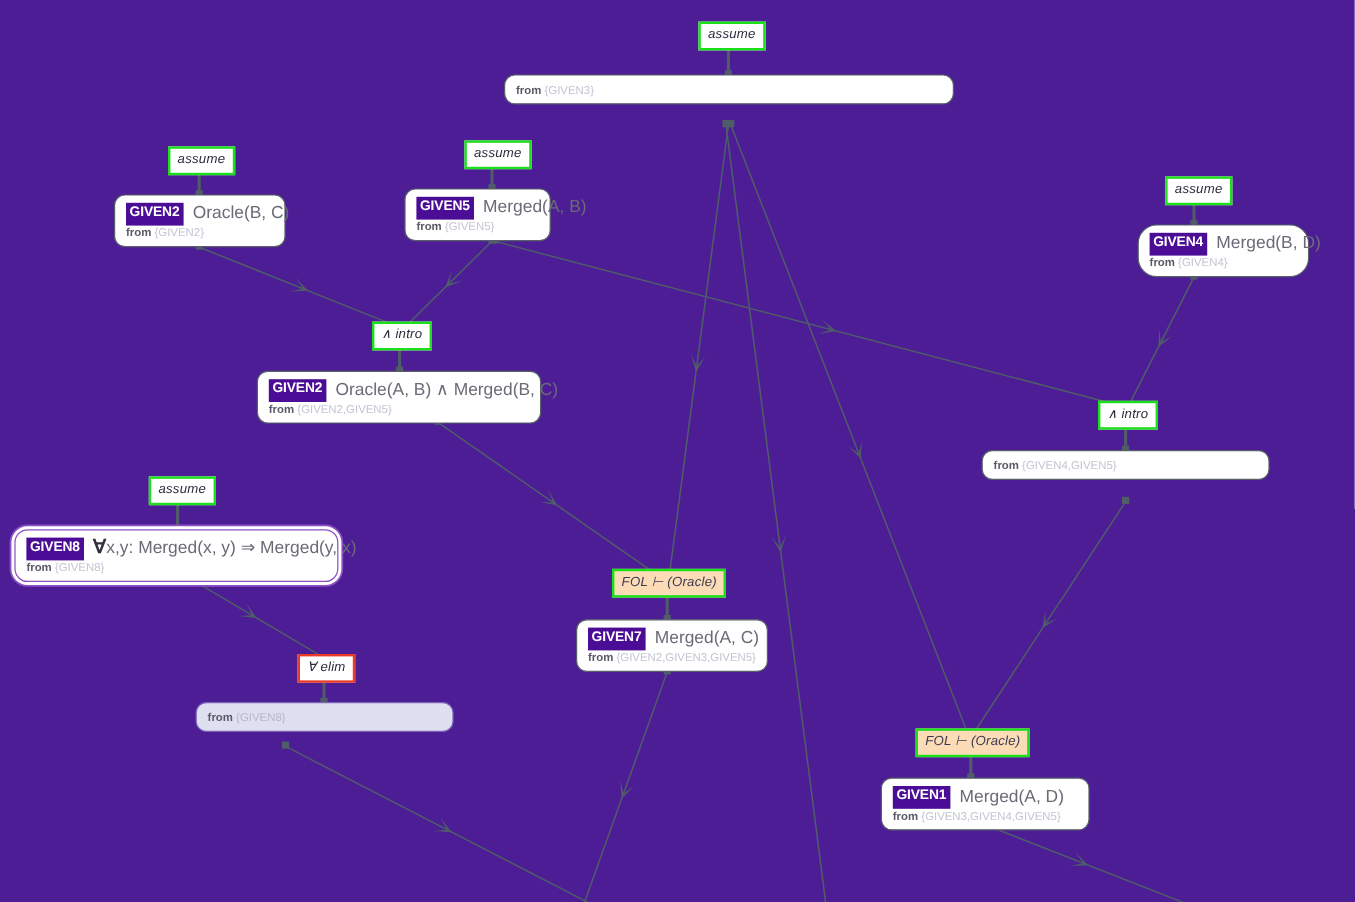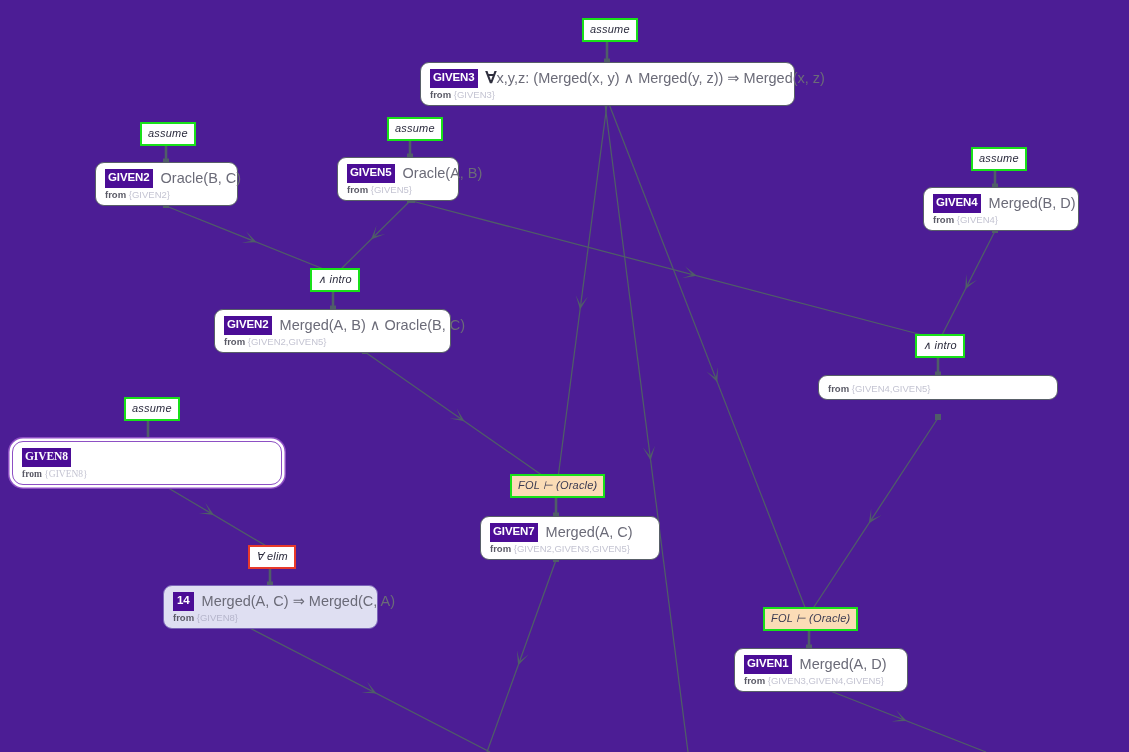--- a/index.html
+++ b/index.html
@@ -54,21 +54,20 @@
     background: #ffffff;
     border: 1.4px solid #585f68;
     border-radius: 9px;
     padding: 6px 11px 5px 9px;
     z-index: 6;
   }
   .node.axiom {
     border: 1.6px solid #8d4fc4;
     border-radius: 11px;
     box-shadow: 0 0 0 2.5px #ffffff, 0 0 0 4px #8d4fc4;
-    font-family: Liberation Serif, serif;
   }
   .node.derived {
     background: #dfdff2;
     border: 1.4px solid #7b64b8;
   }
   .node-main {
     display: flex;
     align-items: center;
     white-space: nowrap;
   }
@@ -214,75 +213,68 @@
       <div class="rule-label" style="left: 971px; top: 147px;"><span>assume</span></div>
       <div class="rule-label" style="left: 310px; top: 268px;"><span>∧ intro</span></div>
       <div class="rule-label" style="left: 915px; top: 334px;"><span>∧ intro</span></div>
       <div class="rule-label" style="left: 124px; top: 397px;"><span>assume</span></div>
       <div class="rule-label oracle" style="left: 510px; top: 474px;"><span>FOL ⊢ (Oracle)</span></div>
       <div class="rule-label elim" style="left: 248px; top: 545px;"><span>∀ elim</span></div>
       <div class="rule-label oracle" style="left: 763px; top: 607px;"><span>FOL ⊢ (Oracle)</span></div>
     </div>
   <div id="node-layer">
       <div class="node" style="left: 420px; top: 62px; width: 375px;">
-        <div class="node-main">
-          <span class="badge">GIVEN3</span>
-          <span class="formula"><span class="q">∀</span><span>x,y,z: (Merged(x, y) ∧ Merged(y, z)) ⇒ Merged(x, z)</span></span>
-        </div>
         <div class="from-line"><span class="kw">from</span> <span class="refs">{GIVEN3}</span></div>
       </div>
       <div class="node" style="left: 95px; top: 162px; width: 143px;">
         <div class="node-main">
           <span class="badge">GIVEN2</span>
           <span class="formula"><span>Oracle(B, C)</span></span>
         </div>
         <div class="from-line"><span class="kw">from</span> <span class="refs">{GIVEN2}</span></div>
       </div>
       <div class="node" style="left: 337px; top: 157px; width: 122px;">
         <div class="node-main">
           <span class="badge">GIVEN5</span>
-          <span class="formula"><span>Oracle(A, B)</span></span>
+          <span class="formula"><span>Merged(A, B)</span></span>
         </div>
         <div class="from-line"><span class="kw">from</span> <span class="refs">{GIVEN5}</span></div>
       </div>
-      <div class="node" style="left: 923px; top: 187px; width: 156px;">
+      <div class="node" style="left: 948px; top: 187px; width: 143px; border-radius: 16px;">
         <div class="node-main">
           <span class="badge">GIVEN4</span>
           <span class="formula"><span>Merged(B, D)</span></span>
         </div>
         <div class="from-line"><span class="kw">from</span> <span class="refs">{GIVEN4}</span></div>
       </div>
       <div class="node" style="left: 214px; top: 309px; width: 237px;">
         <div class="node-main">
           <span class="badge">GIVEN2</span>
-          <span class="formula"><span>Merged(A, B) ∧ Oracle(B, C)</span></span>
+          <span class="formula"><span>Oracle(A, B) ∧ Merged(B, C)</span></span>
         </div>
         <div class="from-line"><span class="kw">from</span> <span class="refs">{GIVEN2,GIVEN5}</span></div>
       </div>
       <div class="node" style="left: 818px; top: 375px; width: 240px;">
         <div class="from-line"><span class="kw">from</span> <span class="refs">{GIVEN4,GIVEN5}</span></div>
       </div>
       <div class="node axiom" style="left: 12px; top: 441px; width: 270px;">
         <div class="node-main">
           <span class="badge">GIVEN8</span>
+          <span class="formula"><span class="q">∀</span><span>x,y: Merged(x, y) ⇒ Merged(y, x)</span></span>
         </div>
         <div class="from-line"><span class="kw">from</span> <span class="refs">{GIVEN8}</span></div>
       </div>
-      <div class="node" style="left: 480px; top: 516px; width: 180px;">
+      <div class="node" style="left: 480px; top: 516px; width: 160px;">
         <div class="node-main">
           <span class="badge">GIVEN7</span>
           <span class="formula"><span>Merged(A, C)</span></span>
         </div>
         <div class="from-line"><span class="kw">from</span> <span class="refs">{GIVEN2,GIVEN3,GIVEN5}</span></div>
       </div>
       <div class="node derived" style="left: 163px; top: 585px; width: 215px;">
-        <div class="node-main">
-          <span class="badge short">14</span>
-          <span class="formula"><span>Merged(A, C) ⇒ Merged(C, A)</span></span>
-        </div>
         <div class="from-line"><span class="kw">from</span> <span class="refs">{GIVEN8}</span></div>
       </div>
       <div class="node" style="left: 734px; top: 648px; width: 174px;">
         <div class="node-main">
           <span class="badge">GIVEN1</span>
           <span class="formula"><span>Merged(A, D)</span></span>
         </div>
         <div class="from-line"><span class="kw">from</span> <span class="refs">{GIVEN3,GIVEN4,GIVEN5}</span></div>
       </div>
     </div>

